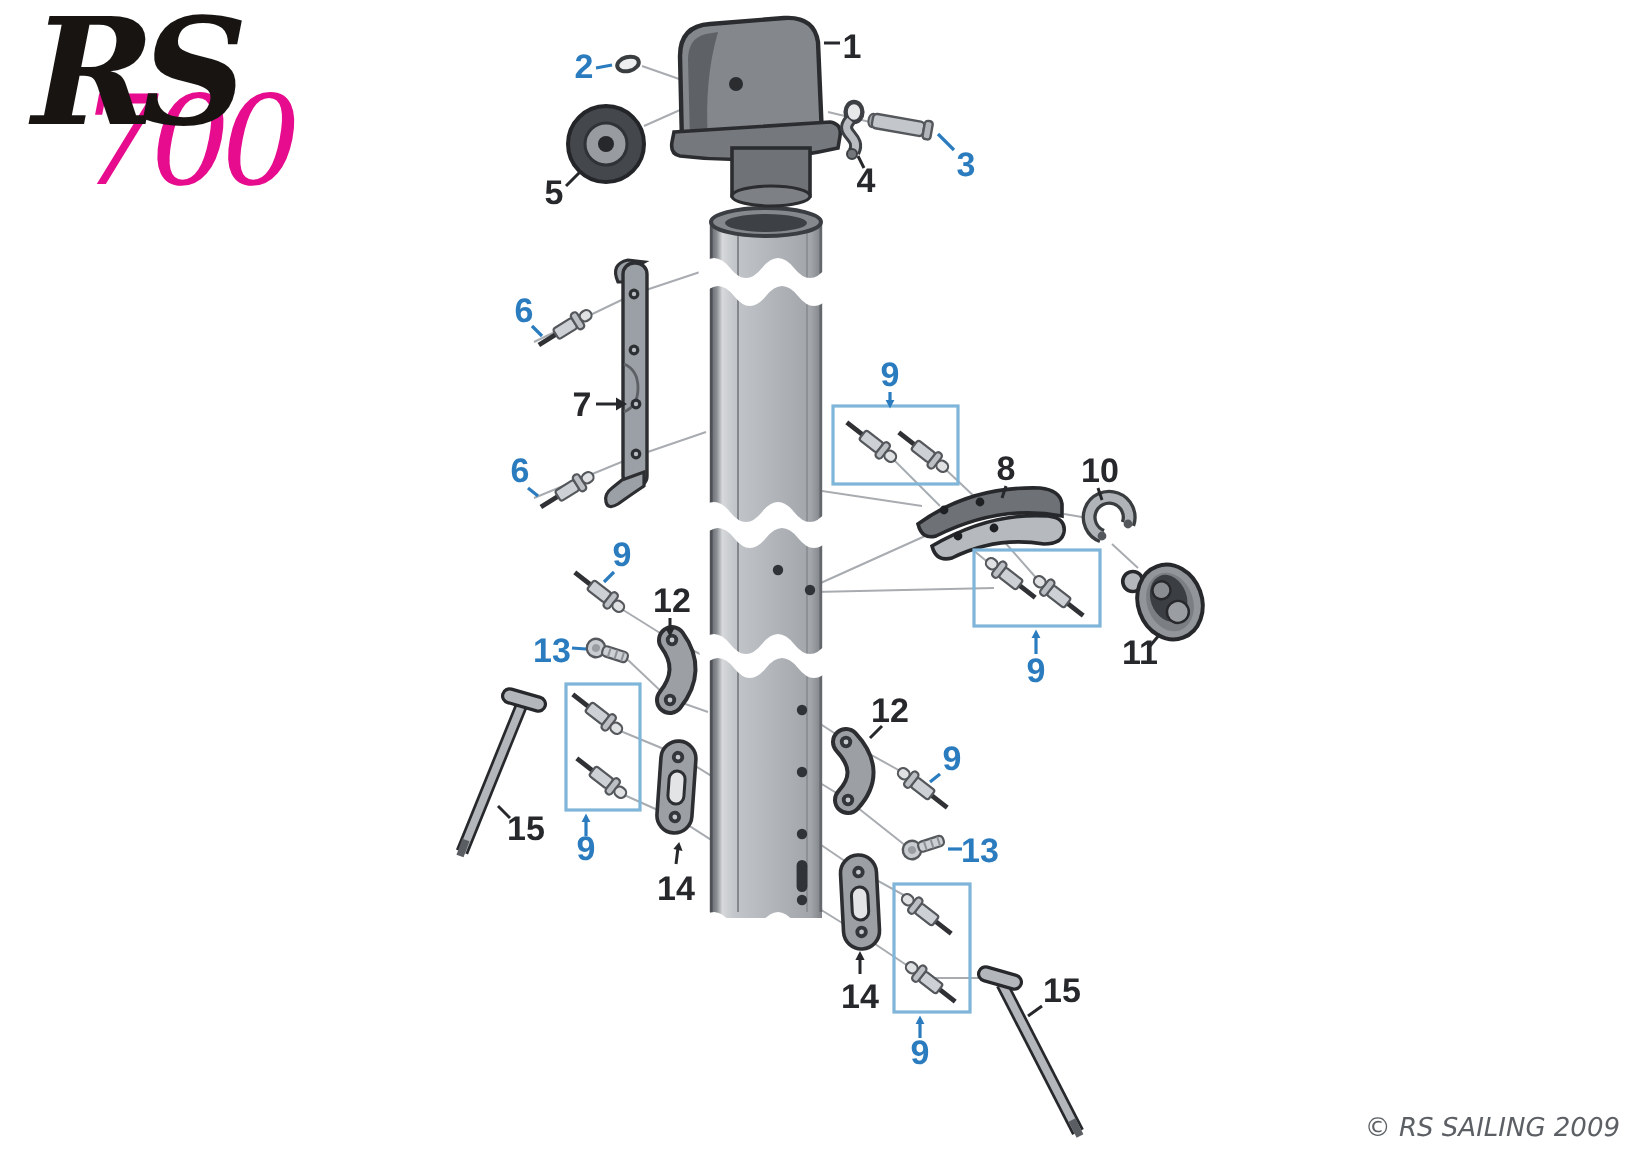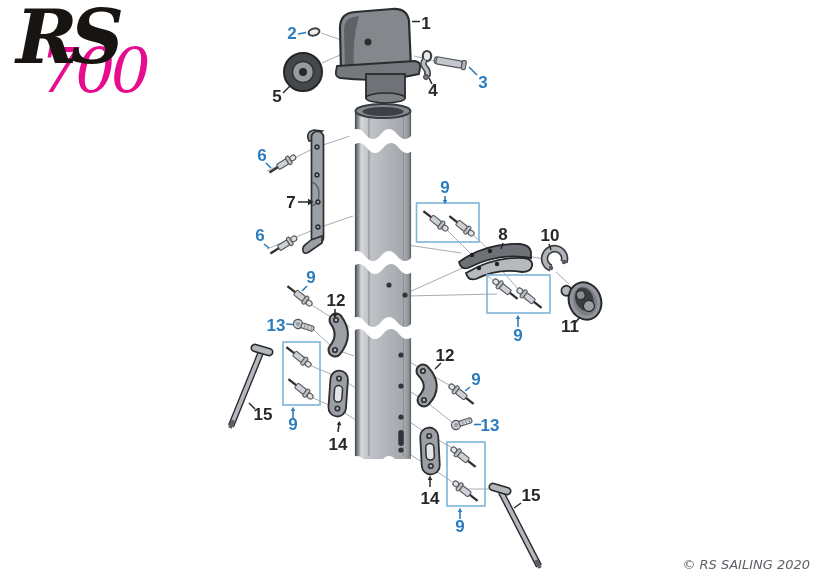--- a/index.html
+++ b/index.html
@@ -306,14 +306,14 @@
       <text class="lk" x="445" y="361">12</text>
       <text class="lb" x="276" y="331">13</text>
       <text class="lb" x="490" y="431">13</text>
       <text class="lk" x="338" y="450">14</text>
       <text class="lk" x="430" y="504">14</text>
       <text class="lk" x="263" y="420">15</text>
       <text class="lk" x="531" y="501">15</text>
     </g>
   </svg>
 
-  <div class="copyright">© RS SAILING 2020</div>
+  <div class="copyright">© RS SAILING 2009</div>
 </div>
 
 </body></html>

